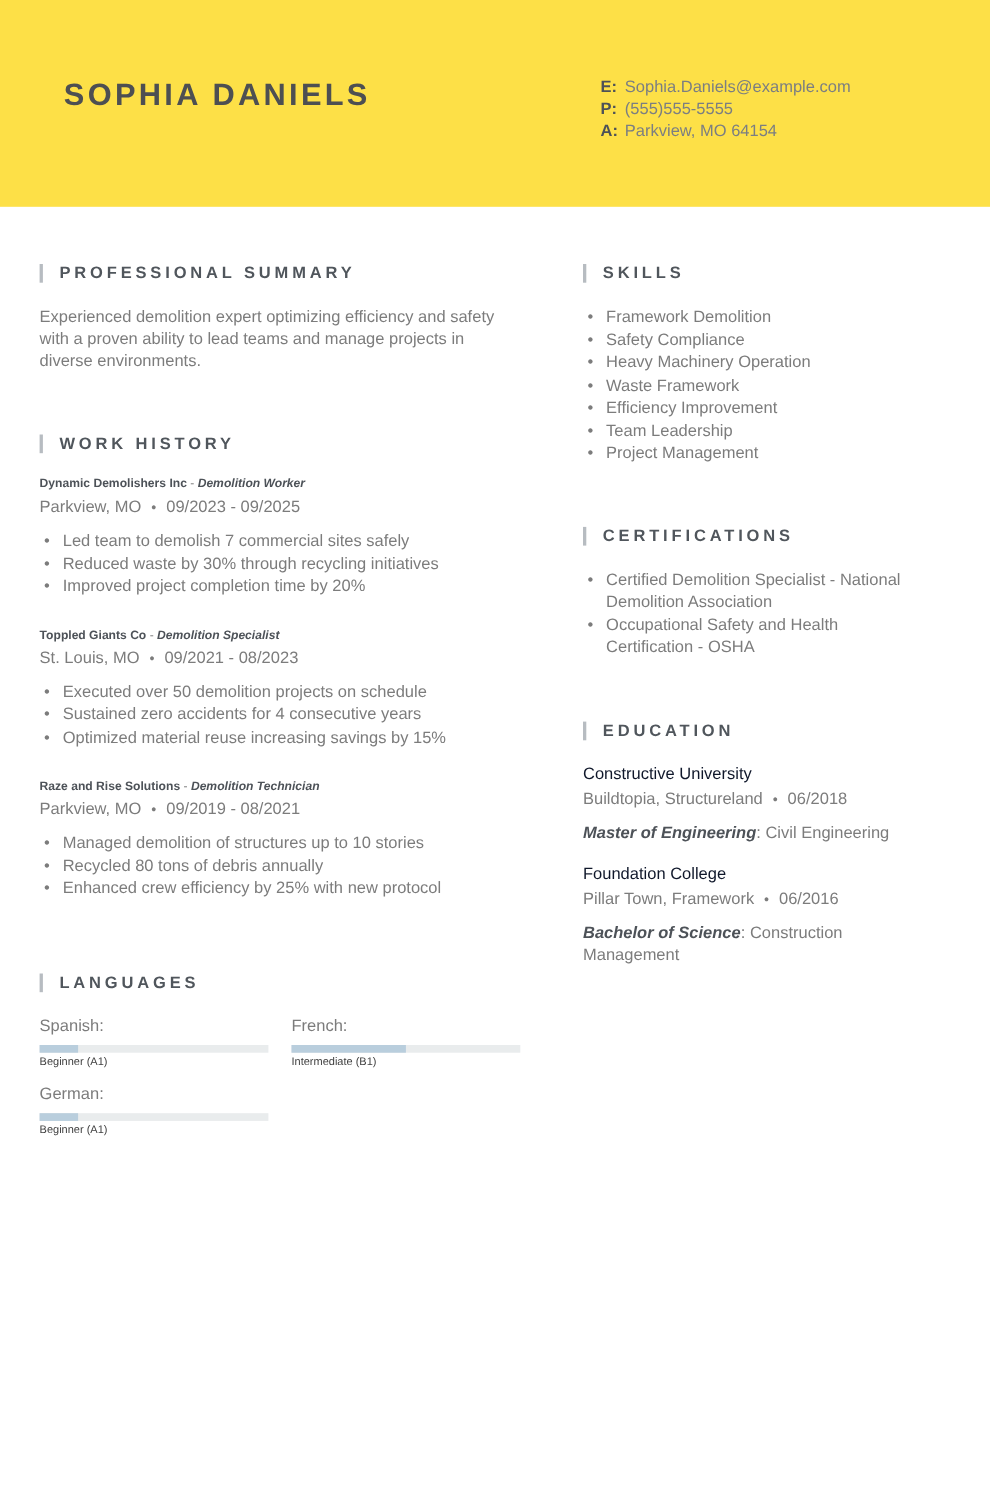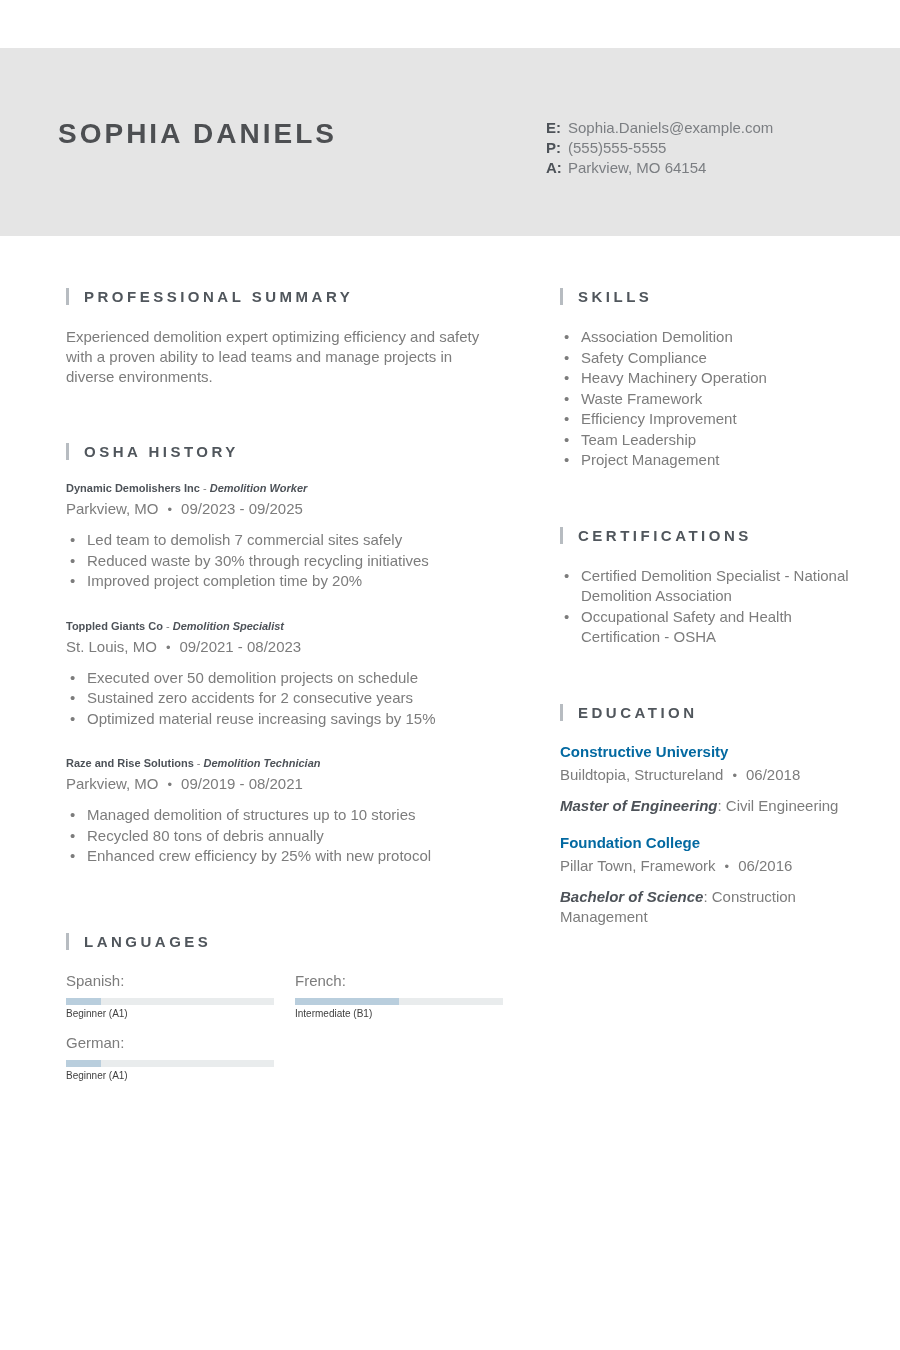--- a/index.html
+++ b/index.html
@@ -8,36 +8,35 @@
     height:1350px;
     font-family:"Liberation Sans", sans-serif;
     color:#7c7c7c;
     overflow:hidden;
   }
   .page { width:900px; height:1350px; background:#ffffff; position:relative; }
 
   
   .band {
     height:188px;
-    background:#e5e5e5;
+    background:#fde047;
     position:relative;
-    margin-top:48px;
   }
   .name {
     position:absolute; left:58px; top:70px;
     font-size:28px; font-weight:700; letter-spacing:3px;
     color:#4d4f52;
   }
   .contact { position:absolute; left:546px; top:70px; font-size:15px; line-height:20px; }
   .contact-row { display:flex; margin-bottom:0; }
   .clabel { font-weight:700; color:#4d5258; width:22px; flex:0 0 22px; }
   .cvalue { color:#7b7e82; }
 
   
-  .cols { display:flex; padding:52px 0 0 66px; }
+  .cols { display:flex; padding:52px 0 0 36px; }
   .col-left  { width:437px; margin-right:57px; }
   .col-right { width:295px; }
 
   section { margin-bottom:56px; }
   section:last-child { margin-bottom:0; }
 
   .sec { display:flex; align-items:center; margin-bottom:22px; }
   .sec-bar { width:3px; height:17px; background:#b7bcc1; margin-right:15px; flex:0 0 3px; }
   h2 {
     font-size:15px; font-weight:700; letter-spacing:3.5px;
@@ -76,21 +75,21 @@
     row-gap:15px;
   }
   .lang-name { font-size:15px; color:#7c7c7c; margin-bottom:9px; }
   .track { width:100%; height:7px; background:#e9eced; }
   .fill { height:100%; background:#b9cedd; width:0; }
   .lang-level { font-size:10px; color:#404040; margin-top:3px; }
 
   
   .edu { margin-bottom:18px; }
   .edu:last-child { margin-bottom:0; }
-  .school { font-size:15px; font-weight:700; color:#0369a1; margin-bottom:6px; }
+  .school { font-size:15px; font-weight:400; color:#0f172a; margin-bottom:6px; }
   .edu-meta { font-size:15px; color:#7c7c7c; margin-bottom:13px; }
   .degree-line { font-size:15px; line-height:20px; color:#7c7c7c; }
   .degree { font-weight:700; font-style:italic; color:#4d5258; }
 </style>
 </head>
 <body>
 
 <div class="page">
 
   <header class="band">
@@ -119,21 +118,21 @@
         <div class="sec">
           <span class="sec-bar"></span>
           <h2>PROFESSIONAL SUMMARY</h2>
         </div>
         <p class="body-text">Experienced demolition expert optimizing efficiency and safety with a proven ability to lead teams and manage projects in diverse environments.</p>
       </section>
 
       <section>
         <div class="sec">
           <span class="sec-bar"></span>
-          <h2>OSHA HISTORY</h2>
+          <h2>WORK HISTORY</h2>
         </div>
 
         <div class="job">
           <div class="job-title">
             <span class="company">Dynamic Demolishers Inc</span>
             <span class="dash">-</span>
             <span class="role">Demolition Worker</span>
           </div>
           <div class="meta-line">
             <span>Parkview, MO</span><span class="dot">•</span><span>09/2023 - 09/2025</span>
@@ -149,21 +148,21 @@
           <div class="job-title">
             <span class="company">Toppled Giants Co</span>
             <span class="dash">-</span>
             <span class="role">Demolition Specialist</span>
           </div>
           <div class="meta-line">
             <span>St. Louis, MO</span><span class="dot">•</span><span>09/2021 - 08/2023</span>
           </div>
           <ul class="plain">
             <li><span>Executed over 50 demolition projects on schedule</span></li>
-            <li><span>Sustained zero accidents for 2 consecutive years</span></li>
+            <li><span>Sustained zero accidents for 4 consecutive years</span></li>
             <li><span>Optimized material reuse increasing savings by 15%</span></li>
           </ul>
         </div>
 
         <div class="job">
           <div class="job-title">
             <span class="company">Raze and Rise Solutions</span>
             <span class="dash">-</span>
             <span class="role">Demolition Technician</span>
           </div>
@@ -211,21 +210,21 @@
     </div>
 
     <div class="col-right">
 
       <section>
         <div class="sec">
           <span class="sec-bar"></span>
           <h2>SKILLS</h2>
         </div>
         <ul class="plain">
-          <li><span>Association Demolition</span></li>
+          <li><span>Framework Demolition</span></li>
           <li><span>Safety Compliance</span></li>
           <li><span>Heavy Machinery Operation</span></li>
           <li><span>Waste Framework</span></li>
           <li><span>Efficiency Improvement</span></li>
           <li><span>Team Leadership</span></li>
           <li><span>Project Management</span></li>
         </ul>
       </section>
 
       <section>

